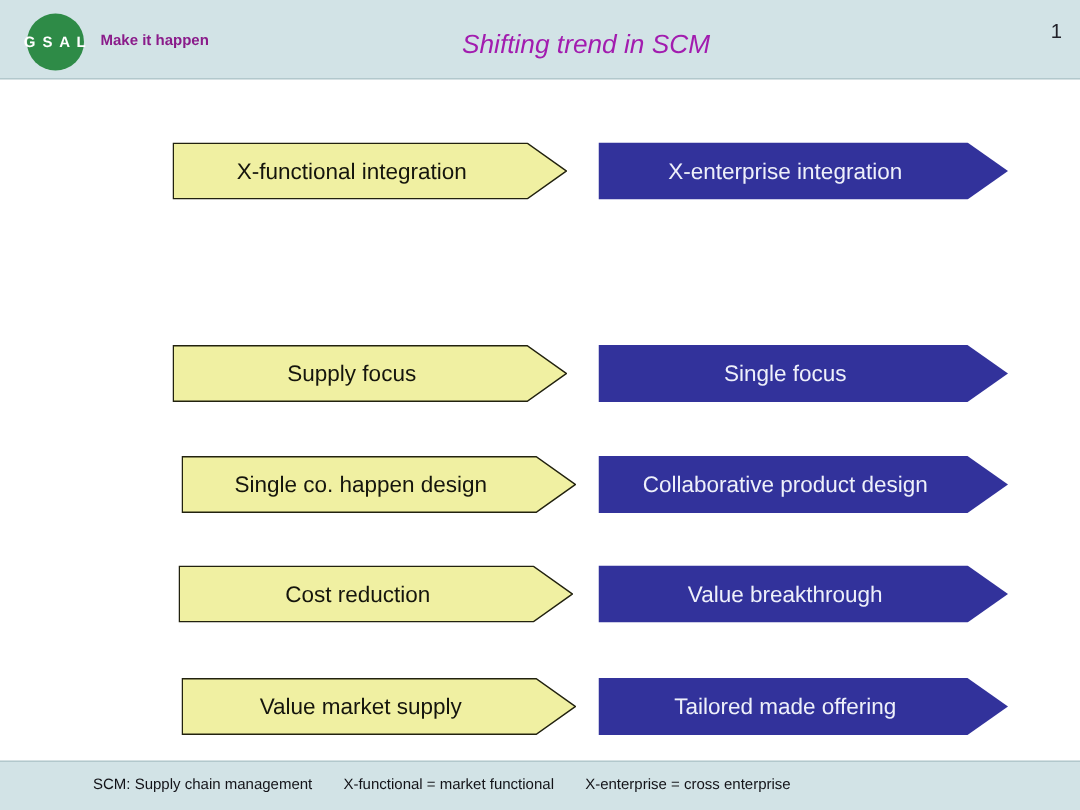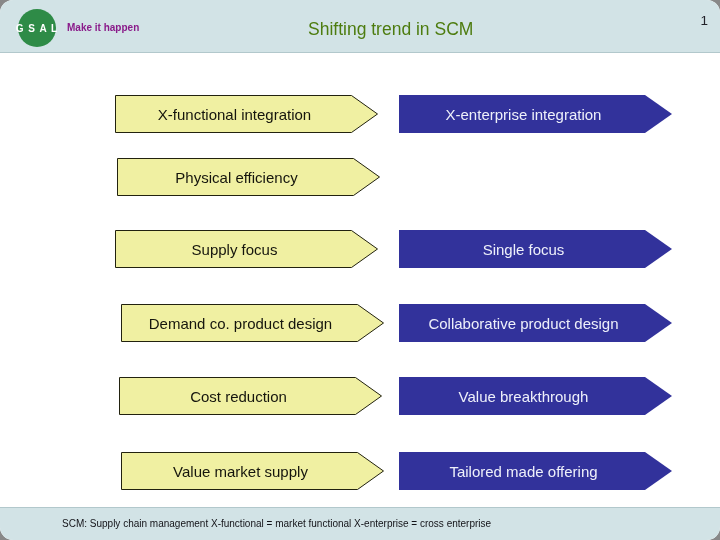--- a/index.html
+++ b/index.html
@@ -5,21 +5,20 @@
   * { margin: 0; padding: 0; box-sizing: border-box; }
   html, body { background: #888; }
   body { font-family: "Liberation Sans", sans-serif; }
 
   .slide {
     position: relative;
     width: 720px;
     height: 540px;
     background: #ffffff;
     overflow: hidden;
-    border-radius: 13px;
   }
 
   
   .header-band {
     position: absolute;
     left: 0; top: 0;
     width: 720px; height: 53px;
     background: #d2e3e6;
     border-bottom: 1px solid rgba(120,150,155,0.35);
   }
@@ -43,23 +42,24 @@
   .tagline {
     position: absolute;
     left: 67px; top: 22px;
     color: #8a1b8a;
     font-size: 10px;
     font-weight: bold;
   }
   .slide-title {
     position: absolute;
     left: 308px; top: 19px;
-    color: #4d7c0f;
+    color: #a21caf;
     font-size: 17.5px;
     white-space: nowrap;
+    font-style: italic;
   }
   .page-number {
     position: absolute;
     right: 12px; top: 13px;
     color: #22222a;
     font-size: 13.5px;
   }
 
   
   .arrow {
@@ -97,21 +97,21 @@
     background: #d2e3e6;
     border-top: 1px solid rgba(120,150,155,0.35);
   }
   .footnote {
     position: absolute;
     left: 62px; top: 10px;
     font-size: 10px;
     color: #131318;
     white-space: nowrap;
   }
-  .footnote span { margin-right: 0; }
+  .footnote span { margin-right: 18px; }
 </style>
 </head>
 <body>
 
 <div class="slide">
 
   <div class="header-band">
     <div class="logo-circle">
       <span class="logo-text">G S A L</span>
     </div>
@@ -126,45 +126,39 @@
       </svg>
     <span class="arrow-label">X-functional integration</span>
   </div>
   <div class="arrow to-arrow" style="left:399px; top:95px">
     <svg class="shape" viewBox="0 0 273 38" preserveAspectRatio="none">
         <polygon points="0,0 246,0 273,19 246,38 0,38"></polygon>
       </svg>
     <span class="arrow-label">X-enterprise integration</span>
   </div>
 
-  <div class="arrow from-arrow" style="left:117px; top:158px">
-    <svg class="shape" viewBox="0 0 263 38" preserveAspectRatio="none">
-        <polygon points="0.5,0.5 236.5,0.5 262.5,19 236.5,37.5 0.5,37.5"></polygon>
-      </svg>
-    <span class="arrow-label">Physical efficiency</span>
-  </div>
 
   <div class="arrow from-arrow" style="left:115px; top:230px">
     <svg class="shape" viewBox="0 0 263 38" preserveAspectRatio="none">
         <polygon points="0.5,0.5 236.5,0.5 262.5,19 236.5,37.5 0.5,37.5"></polygon>
       </svg>
     <span class="arrow-label">Supply focus</span>
   </div>
   <div class="arrow to-arrow" style="left:399px; top:230px">
     <svg class="shape" viewBox="0 0 273 38" preserveAspectRatio="none">
         <polygon points="0,0 246,0 273,19 246,38 0,38"></polygon>
       </svg>
     <span class="arrow-label">Single focus</span>
   </div>
 
   <div class="arrow from-arrow" style="left:121px; top:304px">
     <svg class="shape" viewBox="0 0 263 38" preserveAspectRatio="none">
         <polygon points="0.5,0.5 236.5,0.5 262.5,19 236.5,37.5 0.5,37.5"></polygon>
       </svg>
-    <span class="arrow-label">Demand co. product design</span>
+    <span class="arrow-label">Single co. happen design</span>
   </div>
   <div class="arrow from-arrow" style="left:119px; top:377px">
     <svg class="shape" viewBox="0 0 263 38" preserveAspectRatio="none">
         <polygon points="0.5,0.5 236.5,0.5 262.5,19 236.5,37.5 0.5,37.5"></polygon>
       </svg>
     <span class="arrow-label">Cost reduction</span>
   </div>
 
   <div class="arrow to-arrow" style="left:399px; top:304px">
     <svg class="shape" viewBox="0 0 273 38" preserveAspectRatio="none">

